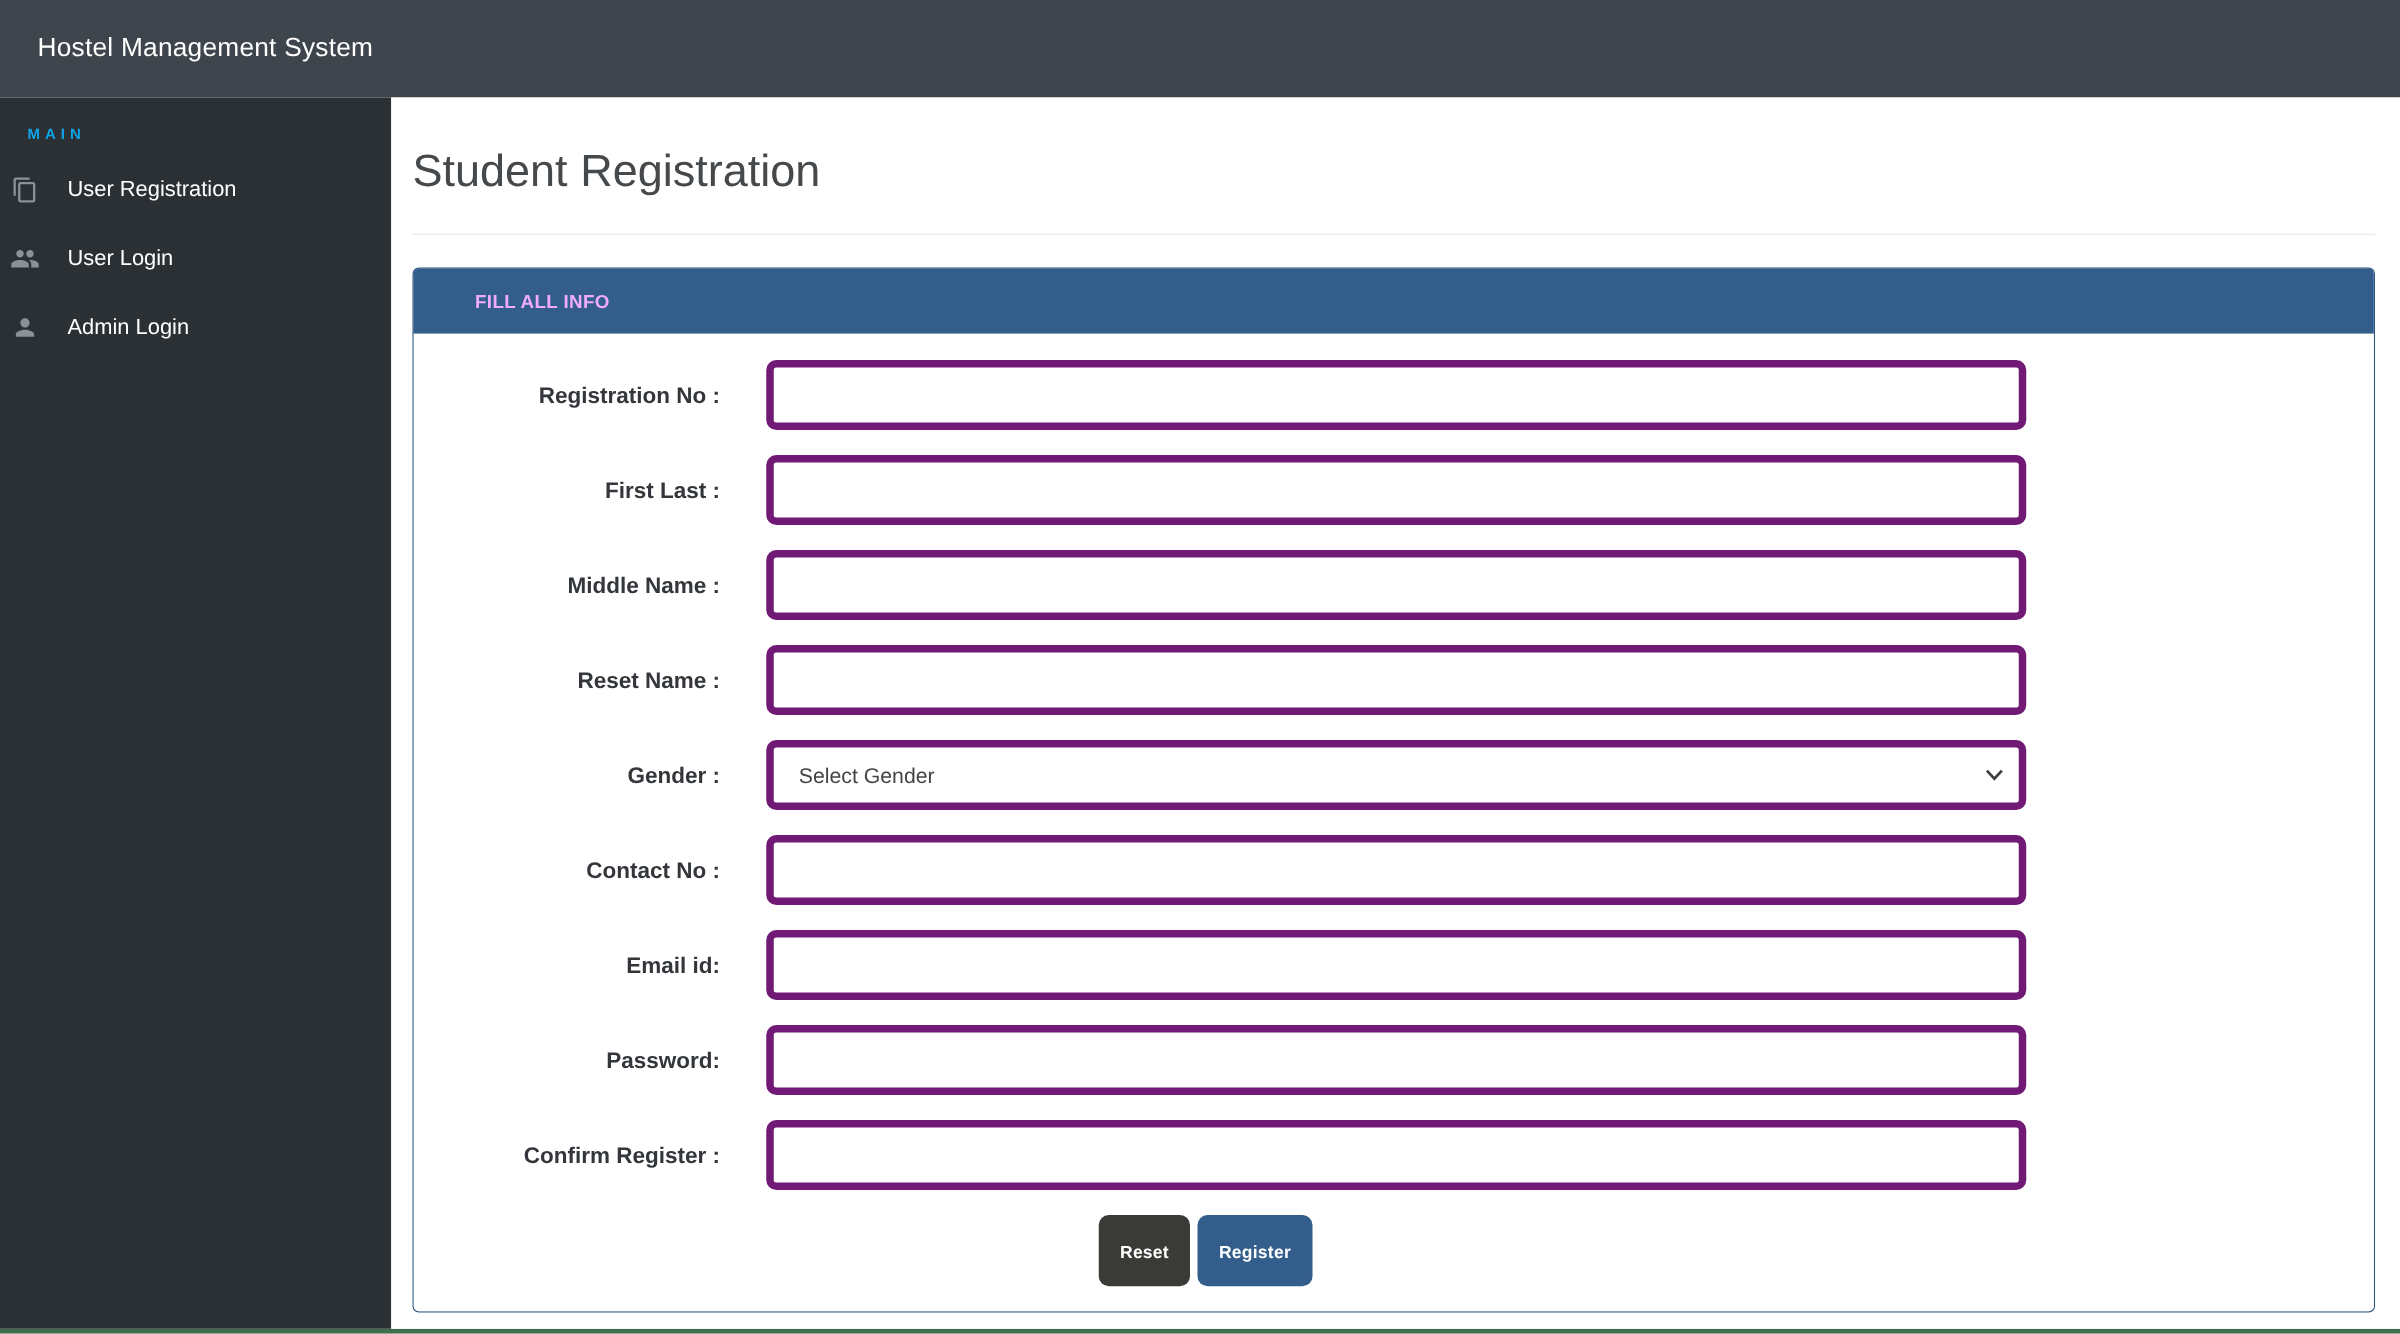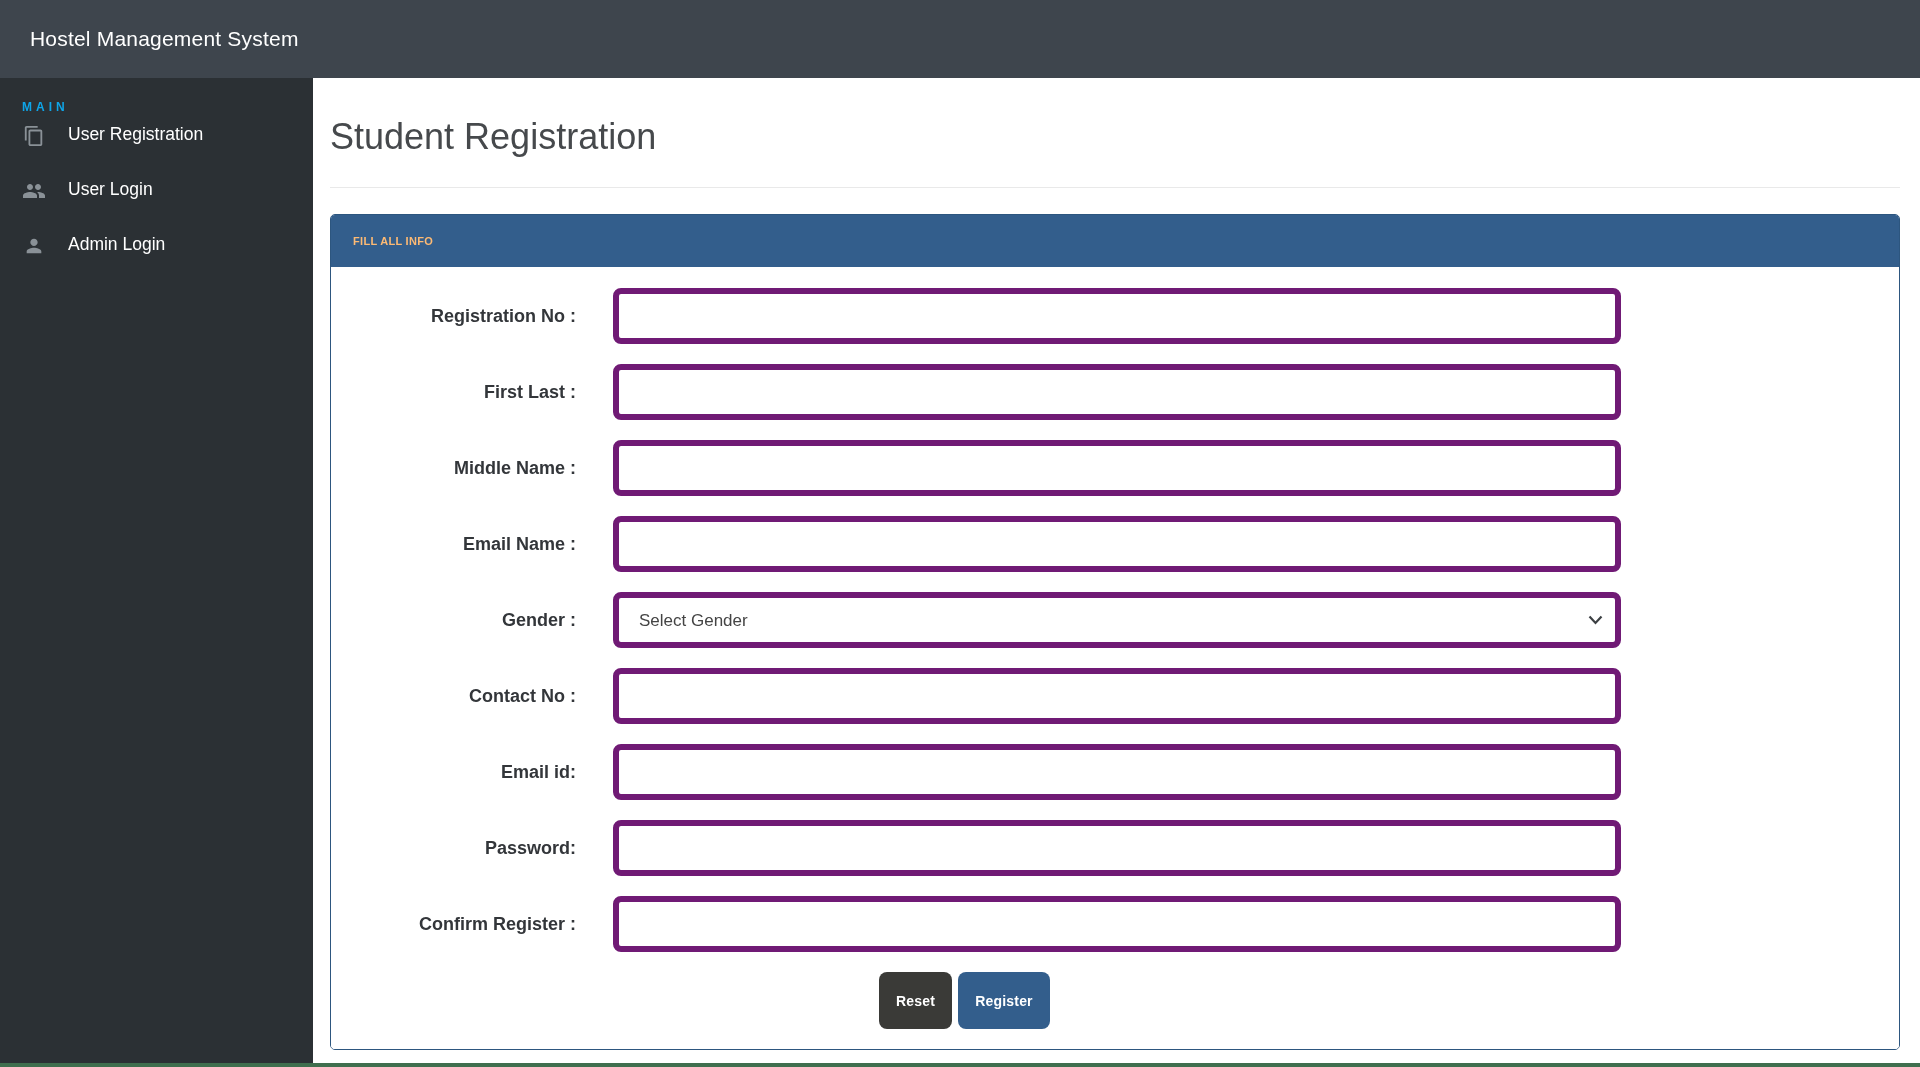--- a/index.html
+++ b/index.html
@@ -36,22 +36,23 @@
   }
   .sidebar-section-label {
     color: #0ea5e9;
     font-size: 12px;
     font-weight: bold;
     letter-spacing: 4px;
     padding: 0 0 10px 22px;
   }
   .sidebar-item {
     display: flex;
+    align-items: center;
     height: 55px;
-    padding-left: 22px;
+    padding-left: 8px;
     cursor: pointer;
   }
   .sidebar-item .icon {
     width: 24px;
     height: 24px;
     margin-right: 22px;
     display: inline-flex;
     align-items: center;
     justify-content: center;
   }
@@ -90,24 +91,25 @@
   }
   .panel-header {
     background: #335e8c;
     border-radius: 4px 4px 0 0;
     height: 52px;
     display: flex;
     align-items: center;
     padding-left: 22px;
   }
   .panel-header-title {
-    color: #fdba74;
-    font-size: 11px;
+    color: #f0abfc;
+    font-size: 15px;
     font-weight: bold;
     letter-spacing: 0.3px;
+    margin-left: 27px;
   }
   .panel-body {
     background: #ffffff;
     border-radius: 0 0 4px 4px;
     padding: 21px 15px 20px 15px;
   }
 
   
   .form-row {
     display: grid;
@@ -237,21 +239,21 @@
           <label class="field-label">First Last :</label>
           <input class="text-input" type="text" value="" style="">
         </div>
 
         <div class="form-row">
           <label class="field-label">Middle Name :</label>
           <input class="text-input" type="text" value="" style="">
         </div>
 
         <div class="form-row">
-          <label class="field-label">Email Name :</label>
+          <label class="field-label">Reset Name :</label>
           <input class="text-input" type="text" value="" style="">
         </div>
 
         <div class="form-row">
           <label class="field-label">Gender :</label>
           <div class="select-wrap">
             <select class="select-input">
               <option>Select Gender</option>
             </select>
             <svg class="select-chevron" width="15" height="10" viewBox="0 0 15 10">

